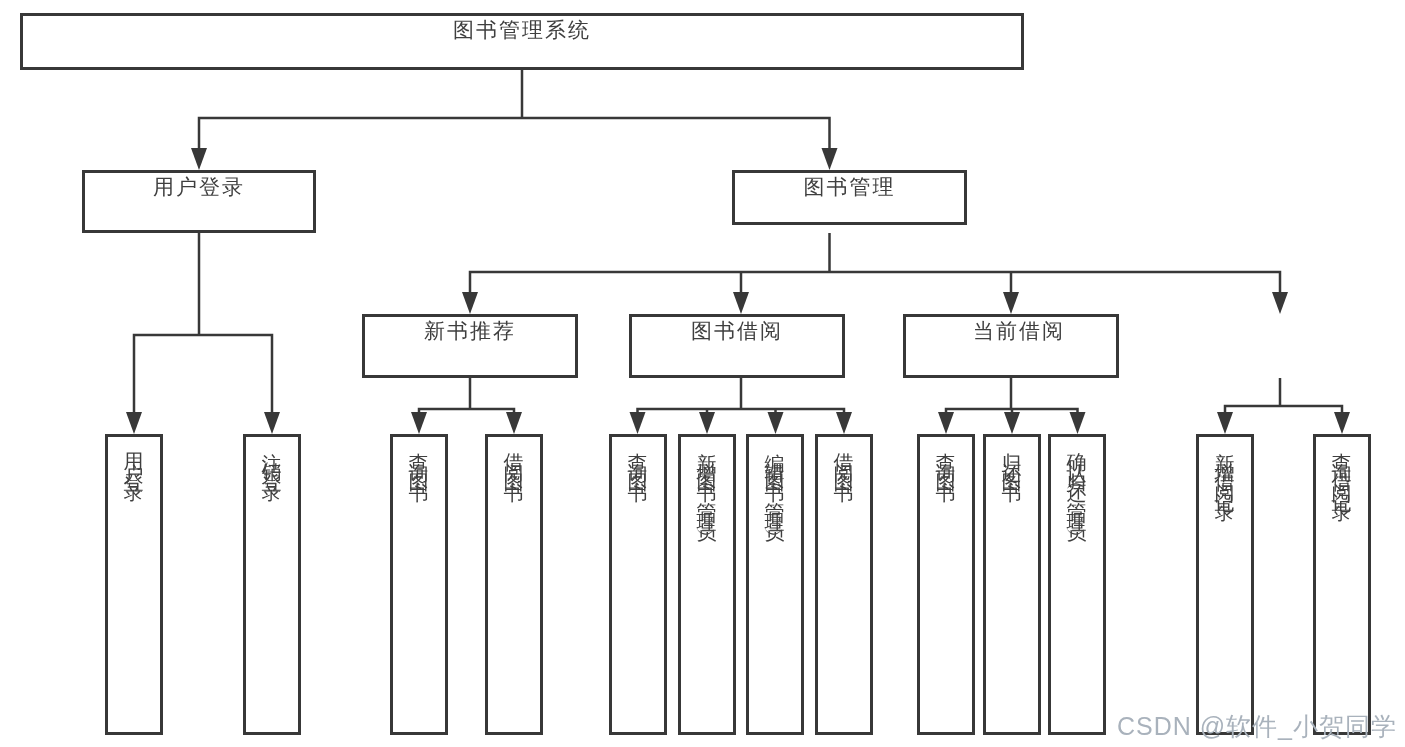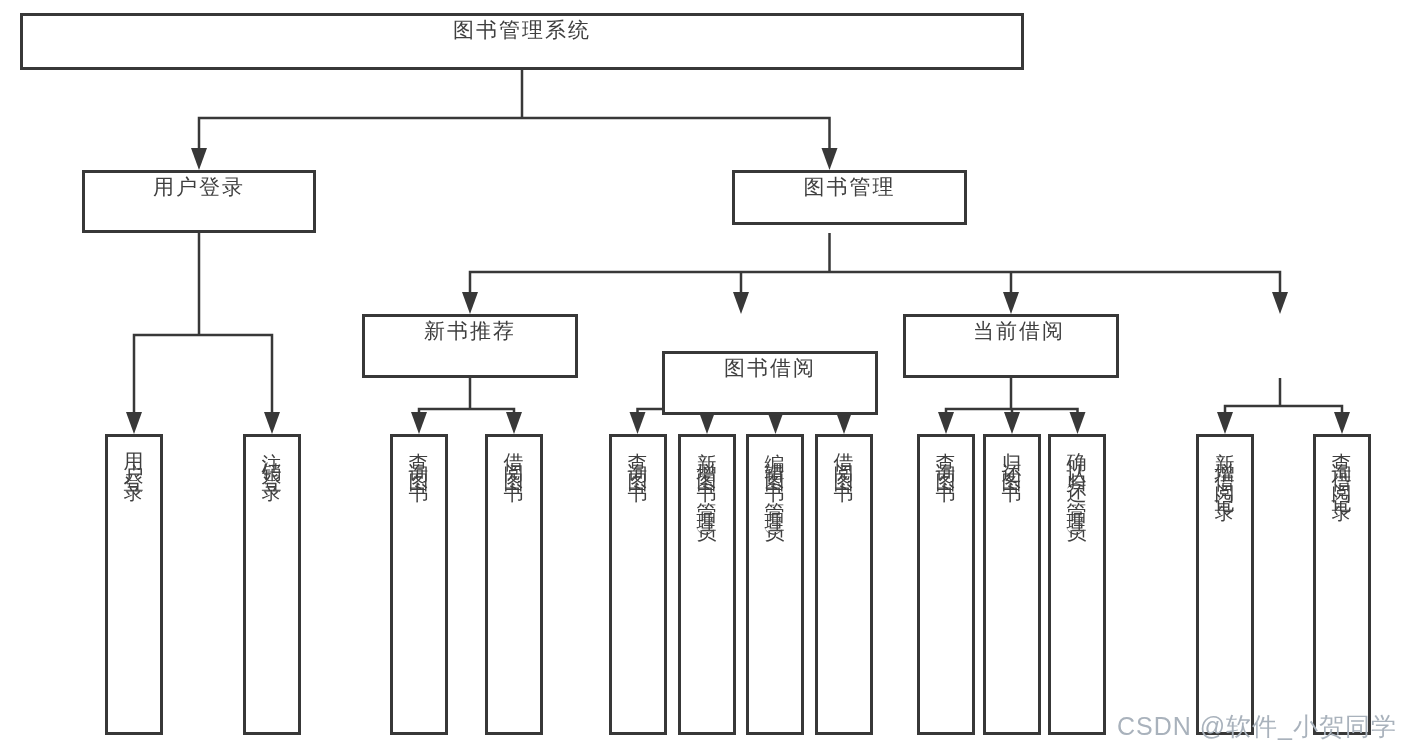--- a/index.html
+++ b/index.html
@@ -19,21 +19,21 @@
     font-size:20px;letter-spacing:10px;line-height:1;
   }
   
   .n-root{left:20px;top:13px;width:1004px;height:57px;}
   
   .n-user-login{left:82px;top:170px;width:234px;height:63px;}
   .n-book-mgmt{left:712px;top:170px;width:235px;height:55px;margin-left:20px;}
   
   .lvl3{top:314px;width:216px;height:64px;}
   .n-new-book-rec{left:362px;}
-  .n-book-borrow{left:662px;margin-top:37px;}
+  .n-book-borrow{left:629px;}
   .n-current-borrow{left:903px;padding-left:16px;}
   .n-borrow-records{left:1172px;}
   
   .leaf{top:434px;width:58px;height:301px;}
   .n-ul-login{left:105px;}
   .n-ul-logout{left:243px;}
   .n-nbr-query{left:390px;}
   .n-nbr-borrow{left:485px;}
   .n-bb-query{left:609px;}
   .n-bb-add{left:678px;}

